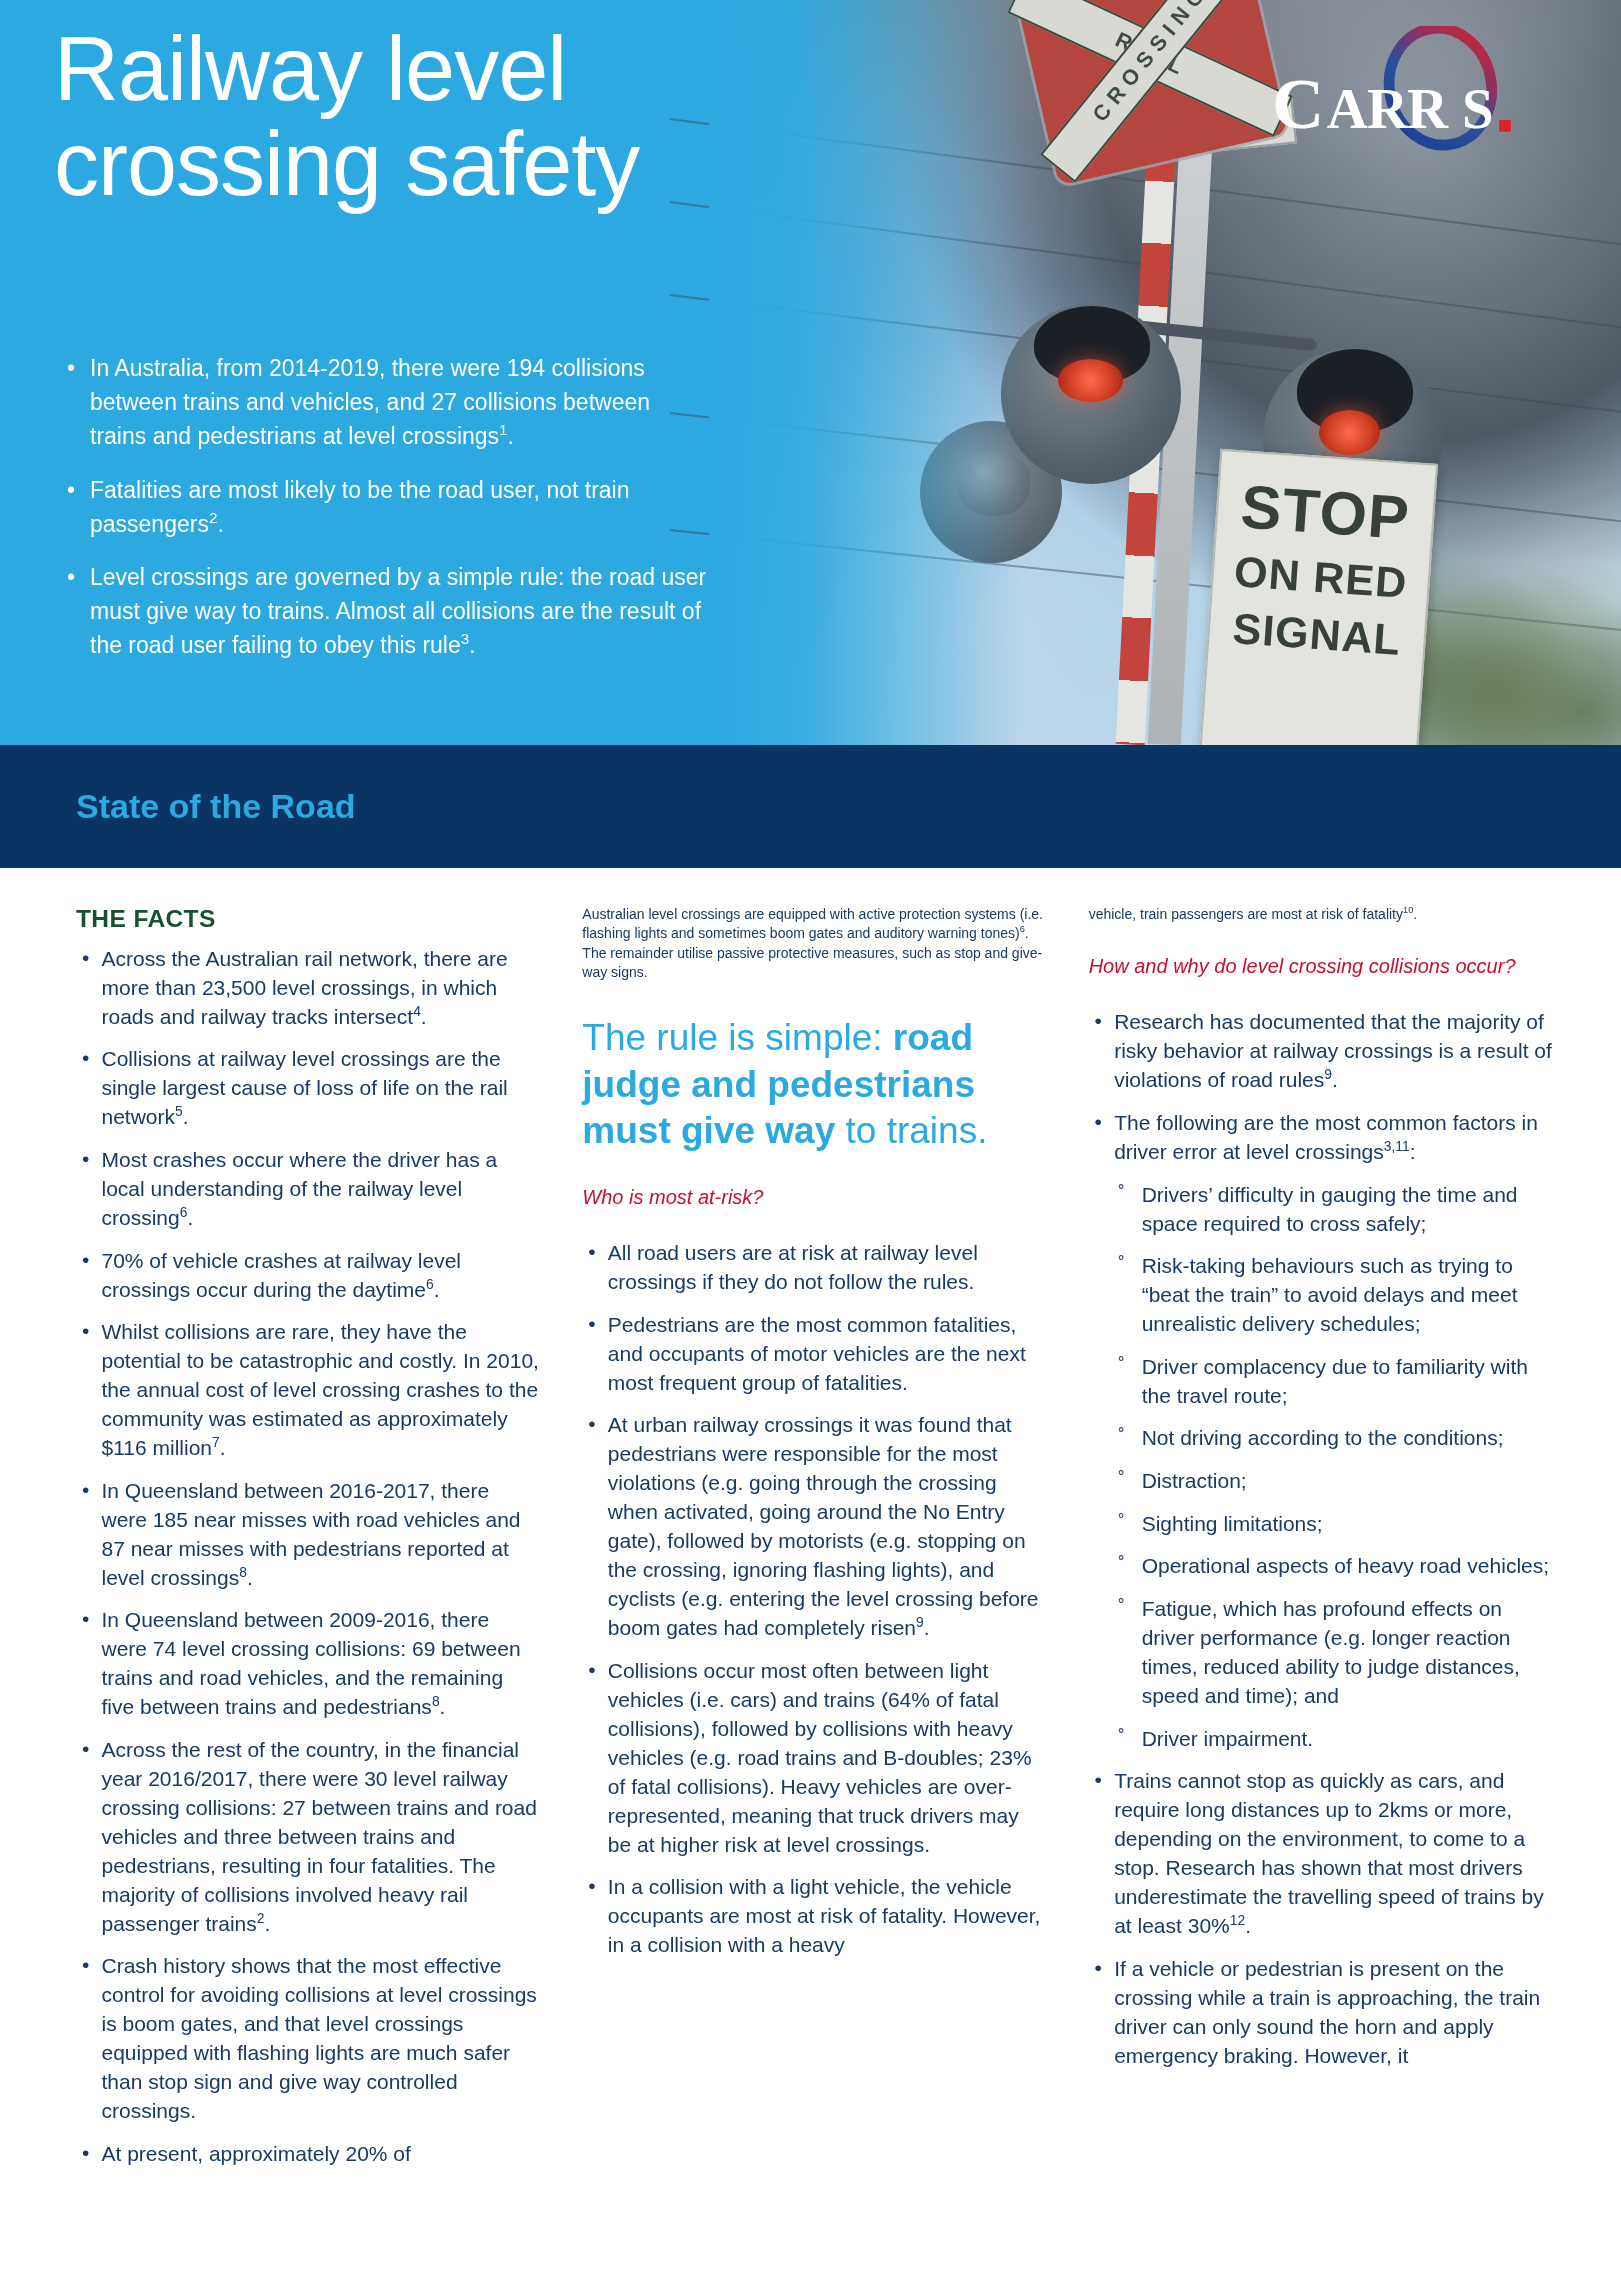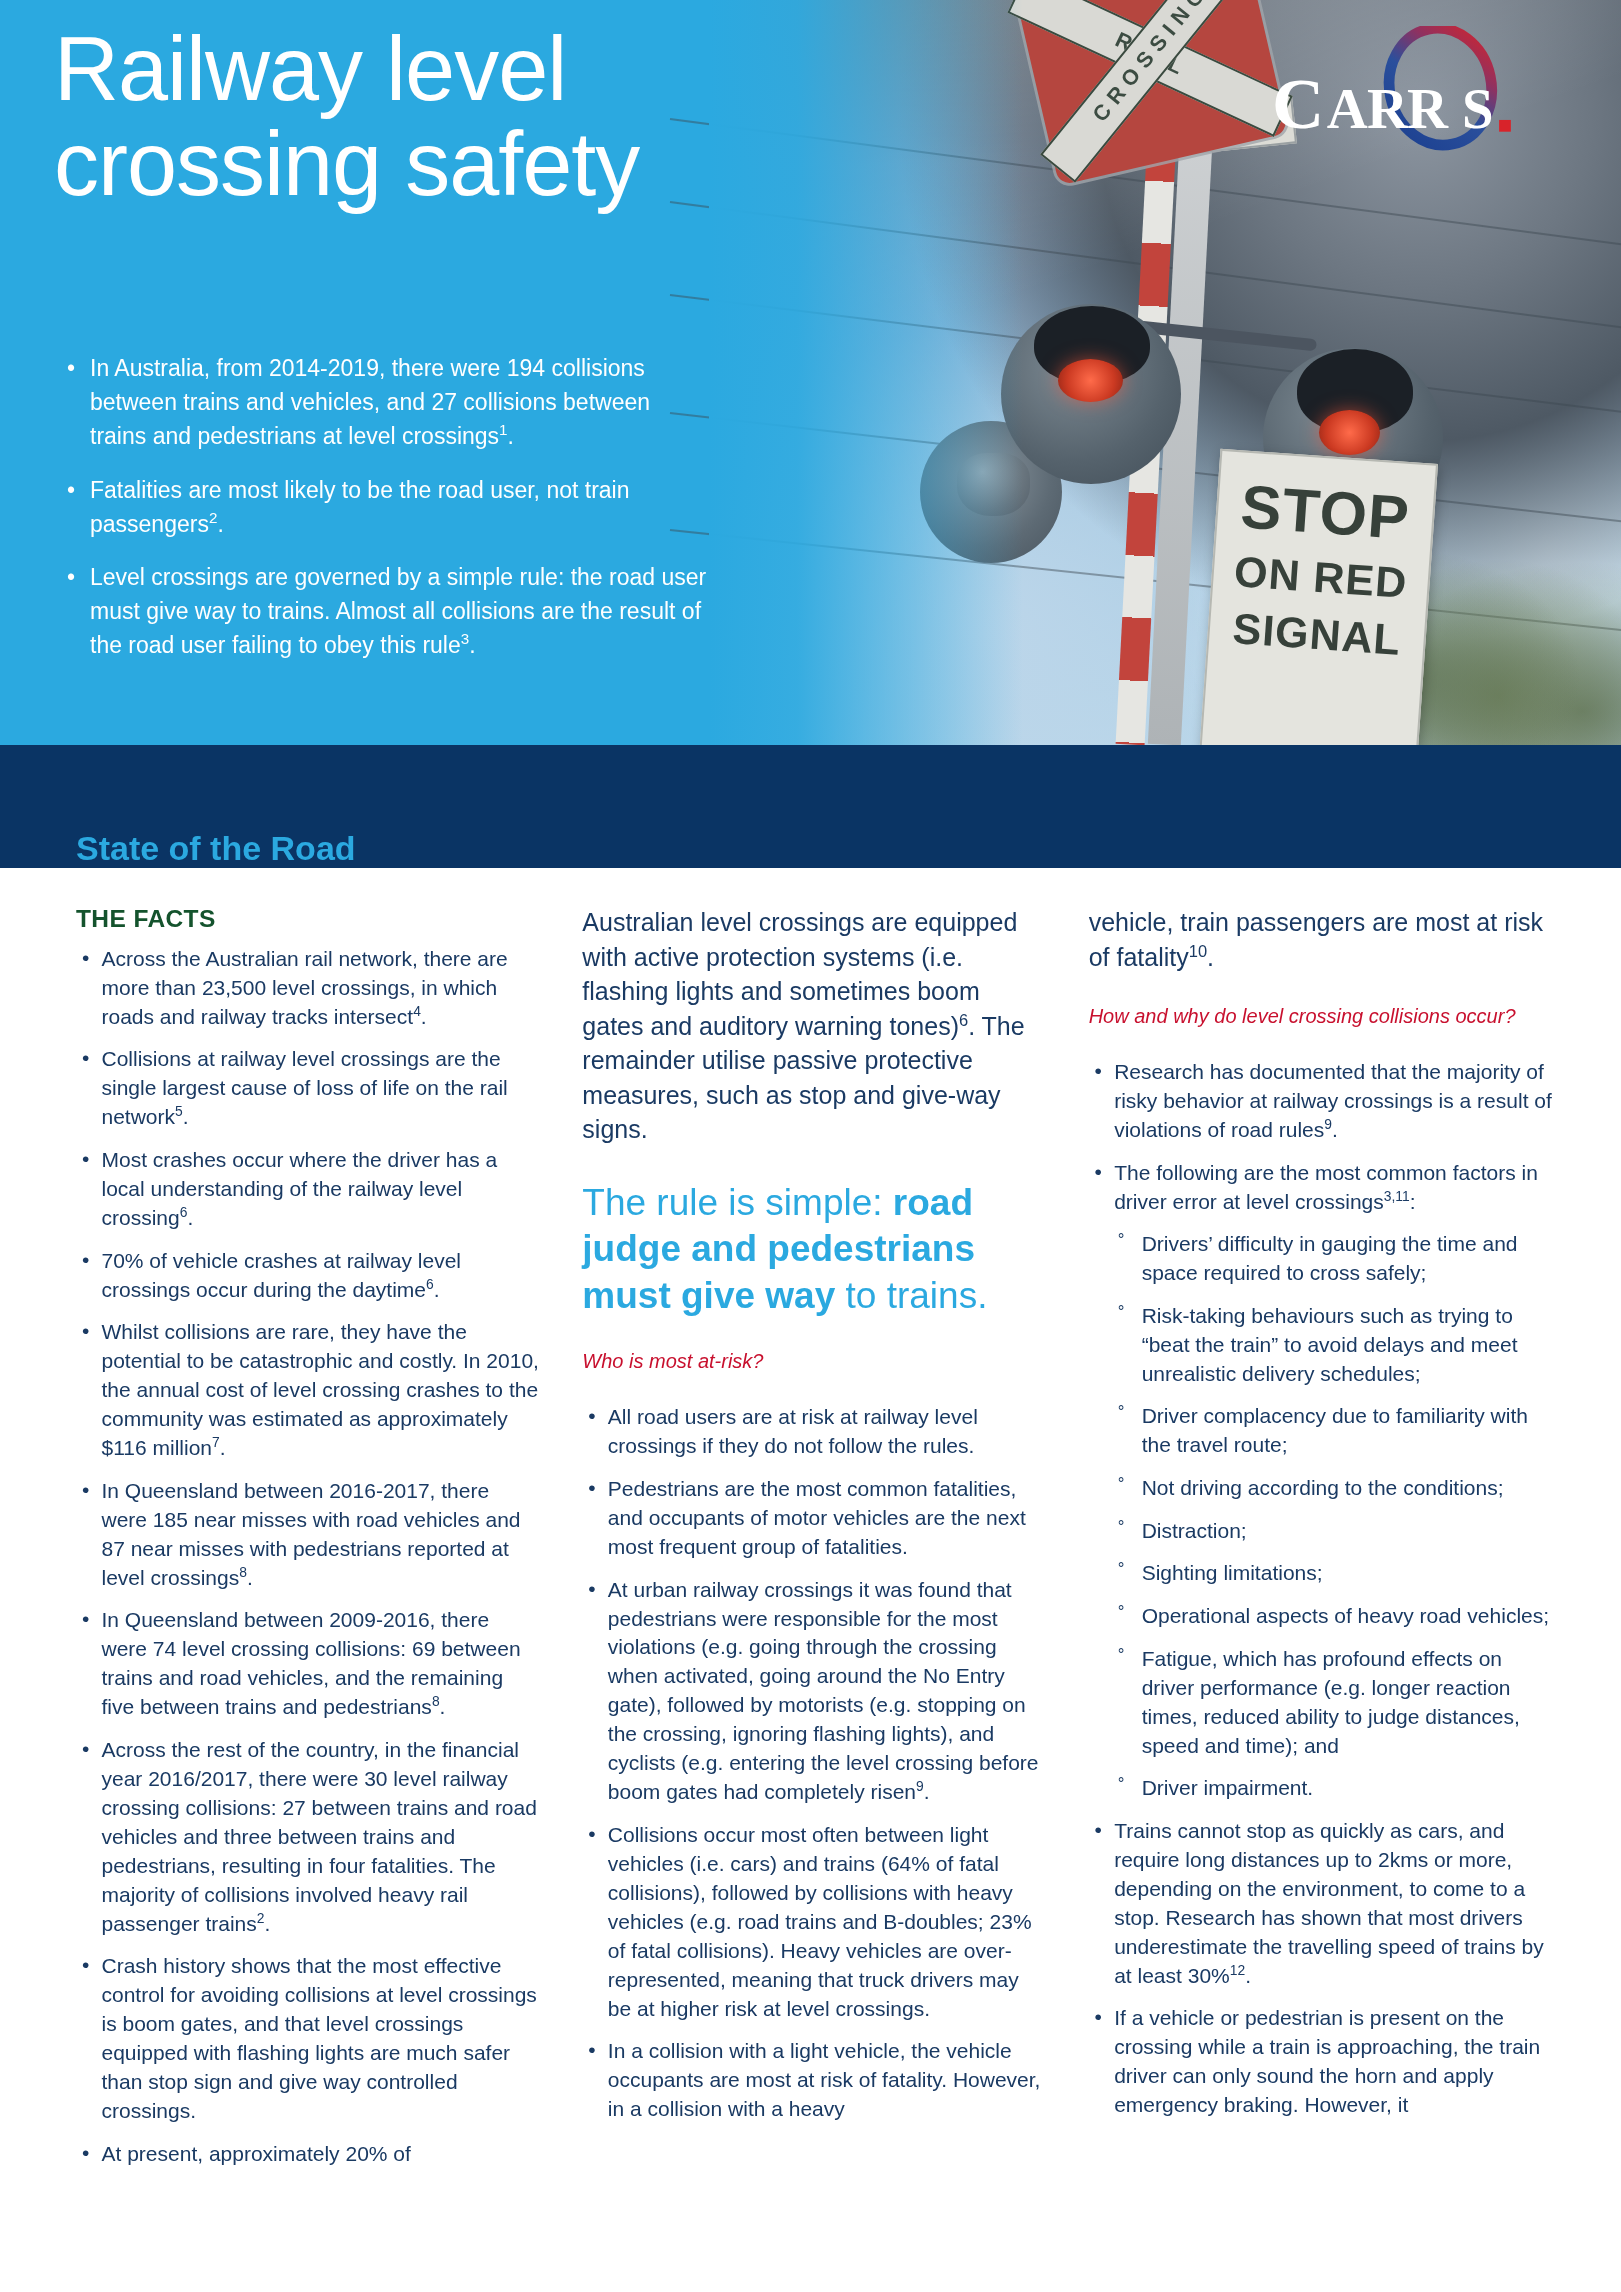--- a/index.html
+++ b/index.html
@@ -210,21 +210,21 @@
     position: absolute;
     left: 0; top: 745px;
     width: 1621px; height: 123px;
     background: #0a3464;
   }
   .banner-inner {
     position: absolute;
     left: 76px; top: 0;
     height: 123px;
     display: flex;
-    align-items: flex-end;
+    align-items: center;
     white-space: nowrap;
   }
   .banner-title {
     color: #2ba9e0;
     font-size: 34px;
     font-weight: bold;
   }
   .banner-sub {
     color: #ffffff;
     font-size: 27.4px;
@@ -273,21 +273,21 @@
   }
   ul.bl li.sub {
     padding-left: 53px;
   }
   ul.bl li.sub .bdot {
     left: 29px; top: -2px;
     font-size: 16.7px;
   }
   p.para {
     color: #1a3a63;
-    font-size: 25px;
+    font-size: 14px;
     line-height: 1.38;
     margin-bottom: 13.7px;
   }
   .pullquote {
     color: #2ba9e0;
     font-size: 37px;
     line-height: 1.26;
     margin-top: 33px;
     margin-bottom: 5.9px;
   }

